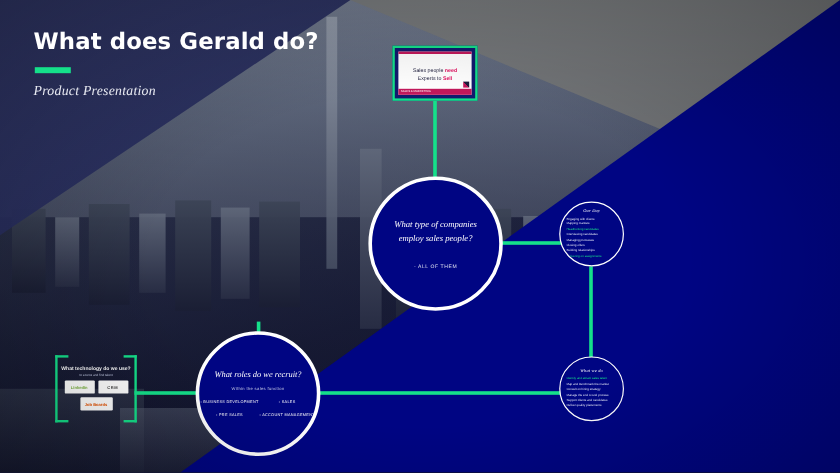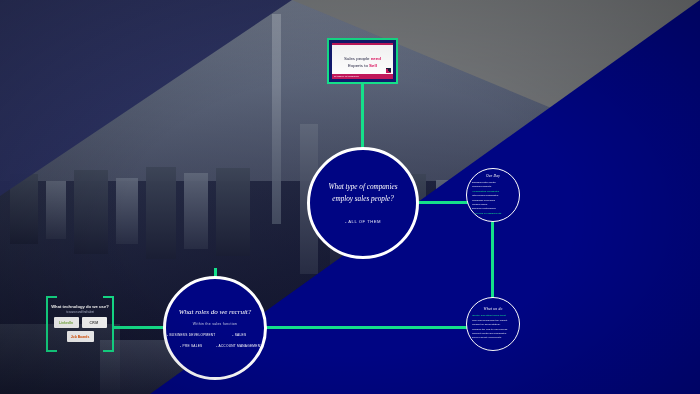--- a/index.html
+++ b/index.html
@@ -261,20 +261,25 @@
     <polygon points="292,0 700,0 700,0 700,0" fill="none"></polygon>
     <polygon points="292,0 700,0 700,170 292,0" fill="rgba(122,122,118,0.72)"></polygon>
   </svg>
 
   <svg width="700" height="394" style="position:absolute;left:0;top:0;z-index:6;">
     <polygon points="700,0 700,394 150,394" fill="#000583"></polygon>
   </svg>
 
   <div class="topleft-panel"></div>
 
+  <div class="title-block">
+    <div class="title">What does Gerald do?</div>
+    <div class="title-rule"></div>
+    <div class="subtitle">Product Presentation</div>
+  </div>
 
   <div class="line v" style="left:361px;top:84px;height:64px;"></div>
   <div class="line h" style="left:418px;top:201px;width:50px;"></div>
   <div class="line v" style="left:491px;top:222px;height:76px;"></div>
   <div class="line h" style="left:266px;top:326px;width:202px;"></div>
   <div class="line h" style="left:112px;top:326px;width:52px;"></div>
   <div class="line v" style="left:214px;top:268px;height:10px;"></div>
 
   <div id="thumb-sales">
     <div class="inner">

